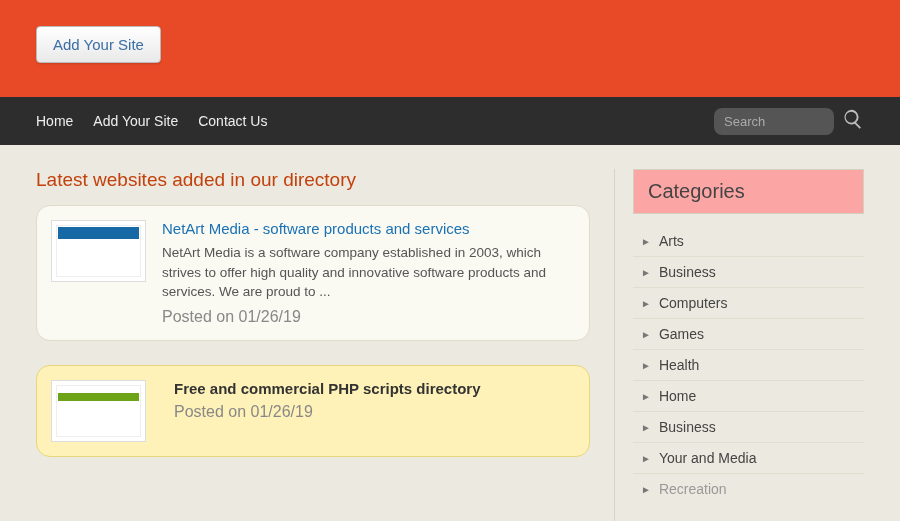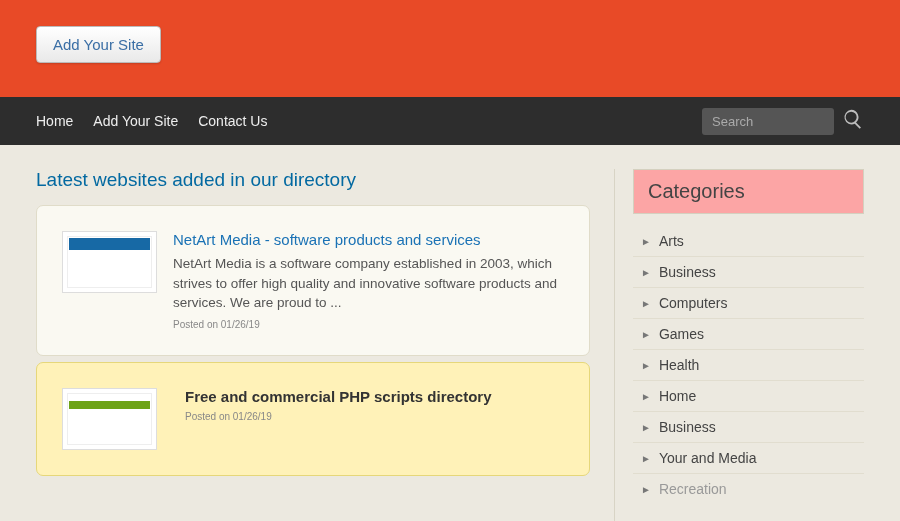--- a/index.html
+++ b/index.html
@@ -4,37 +4,37 @@
 <style>
   * { box-sizing: border-box; margin: 0; padding: 0; }
   body { font-family: "Segoe UI", Arial, sans-serif; background: #ece9e0; color: #333; width: 900px; }
   .banner { background: #e84a27; padding: 26px 36px 34px; display: flex; justify-content: space-between; align-items: center; }
   .banner-title { font-family: "Segoe Script", "Comic Sans MS", cursive; font-style: italic; color: #fff; font-size: 30px; font-weight: 500; }
   .banner-btn { background: linear-gradient(#fff, #e9e9e9); border: 1px solid #bbb; border-radius: 4px; padding: 9px 16px; font-size: 15px; color: #3a6ea5; cursor: pointer; box-shadow: 0 1px 0 rgba(255,255,255,.6) inset, 0 1px 2px rgba(0,0,0,.15); }
   .navbar { background: #2d2d2d; display: flex; align-items: center; padding: 0 36px; height: 48px; }
   .nav-links { display: flex; gap: 20px; }
   .nav-links a { color: #eee; text-decoration: none; font-size: 14px; }
   .nav-right { margin-left: auto; display: flex; align-items: center; gap: 8px; }
-  .search-input { background: #555; border: none; border-radius: 3px; padding: 6px 10px; color: #ccc; font-size: 13px; width: 132px; }
+  .search-input { background: #555; border: none; border-radius: 8px; padding: 6px 10px; color: #ccc; font-size: 13px; width: 120px; }
   .search-input::placeholder { color: #aaa; }
   .search-icon svg { width: 22px; height: 22px; fill: #bdbdbd; }
   .main { display: flex; padding: 24px 36px; gap: 24px; align-items: flex-start; }
   .left { flex: 1; }
-  .section-title { font-size: 19px; color: #0369a1; font-weight: 400; margin-bottom: 14px; }
-  .card { border: 1px solid #e0dcc9; background: #faf9f2; border-radius: 7px; padding: 25px; display: flex; gap: 16px; margin-bottom: 6px; }
+  .section-title { font-size: 19px; color: #c2410c; font-weight: 400; margin-bottom: 14px; }
+  .card { border: 1px solid #e0dcc9; background: #faf9f2; border-radius: 14px; padding: 14px; display: flex; gap: 16px; margin-bottom: 24px; }
   .card.highlight { background: #fff2b8; border-color: #e6d77a; gap: 28px; }
   .thumb { width: 95px; height: 62px; background: #fff; border: 1px solid #ddd; flex-shrink: 0; position: relative; overflow: hidden; }
   .thumb::before { content:""; position:absolute; inset:4px; border:1px solid #eee; }
   .thumb-a::after { content:""; position:absolute; left:6px; right:6px; top:6px; height:12px; background:#1769a5; }
   .thumb-b::after { content:""; position:absolute; left:6px; right:6px; top:12px; height:8px; background:#6da317; }
   .card-body { flex: 1; }
   .card-title { font-size: 15px; color: #1a72b5; font-weight: 400; margin-bottom: 6px; }
   .card.highlight .card-title { color: #333; font-weight: 600; }
   .card-desc { font-size: 13.5px; color: #555; line-height: 1.45; margin-bottom: 6px; }
-  .card-meta { font-size: 10px; color: #888; }
+  .card-meta { font-size: 16px; color: #888; }
   .sidebar { width: 250px; border-left: 1px solid #d8d4c5; padding-left: 18px; min-height: 360px; }
   .cat-header { background: #fca5a5; border: 1px solid #d4d0bf; padding: 10px 14px; font-size: 20px; color: #444; font-weight: 400; margin-bottom: 12px; }
   .cat-list { list-style: none; }
   .cat-list li { padding: 7px 2px 7px 8px; border-bottom: 1px solid #e1ddcf; font-size: 14px; color: #444; display: flex; align-items: center; gap: 8px; cursor: pointer; }
   .cat-list li:last-child { color: #999; border-bottom: none; }
   .chev { font-size: 10px; color: #777; }
 </style>
 </head>
 <body>
 

